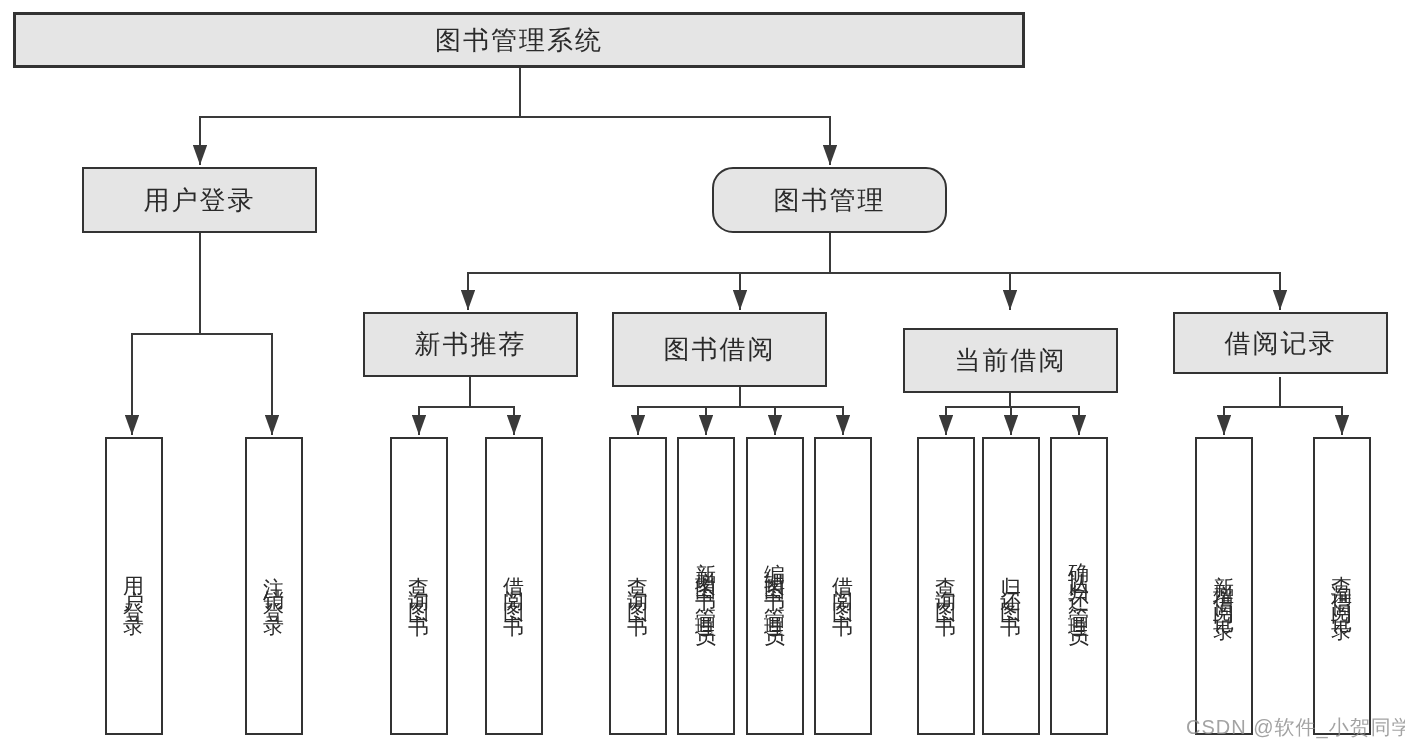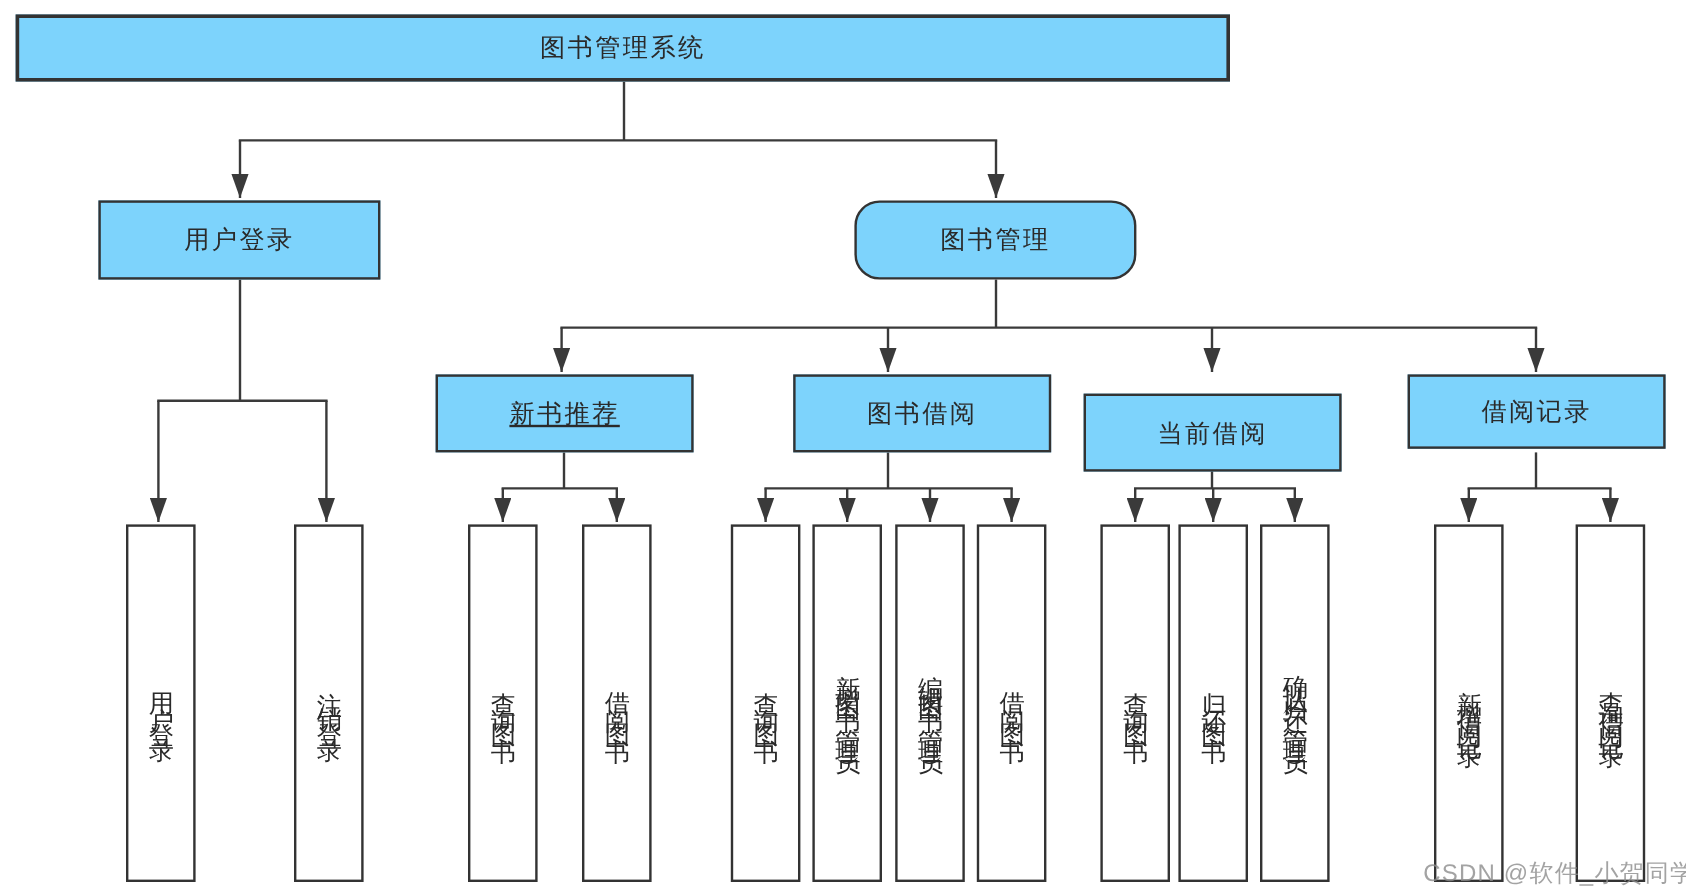--- a/index.html
+++ b/index.html
@@ -18,39 +18,39 @@
   .wires {
     position: absolute;
     left: 0;
     top: 0;
     z-index: 1;
     pointer-events: none;
   }
   .hbox {
     position: absolute;
     box-sizing: border-box;
-    background: #7dd3fc;
+    background: #e5e5e5;
     border: 2px solid #333333;
     display: flex;
     align-items: center;
     justify-content: center;
-    font-size: 21px;
+    font-size: 26px;
     letter-spacing: 2px;
     color: #2a2a2a;
     z-index: 2;
     white-space: nowrap;
   }
   .root {
     left: 13px; top: 12px; width: 1012px; height: 56px;
     border-width: 3px;
   }
   .n-user  { left: 82px;  top: 167px; width: 235px; height: 66px; }
   .n-book  { left: 712px; top: 167px; width: 235px; height: 66px; border-radius: 21px; }
-  .n-nb    { left: 363px; top: 312px; width: 215px; height: 65px; text-decoration: underline; }
-  .n-bb    { left: 661px; top: 312px; width: 215px; height: 65px; }
+  .n-nb    { left: 363px; top: 312px; width: 215px; height: 65px; }
+  .n-bb    { left: 612px; top: 312px; width: 215px; height: 75px; }
   .n-cb    { left: 903px; top: 328px; width: 215px; height: 65px; }
   .n-br    { left: 1173px; top: 312px; width: 215px; height: 62px; }
   .vbox {
     position: absolute;
     top: 437px;
     width: 58px;
     height: 298px;
     box-sizing: border-box;
     background: #ffffff;
     border: 2px solid #333333;

